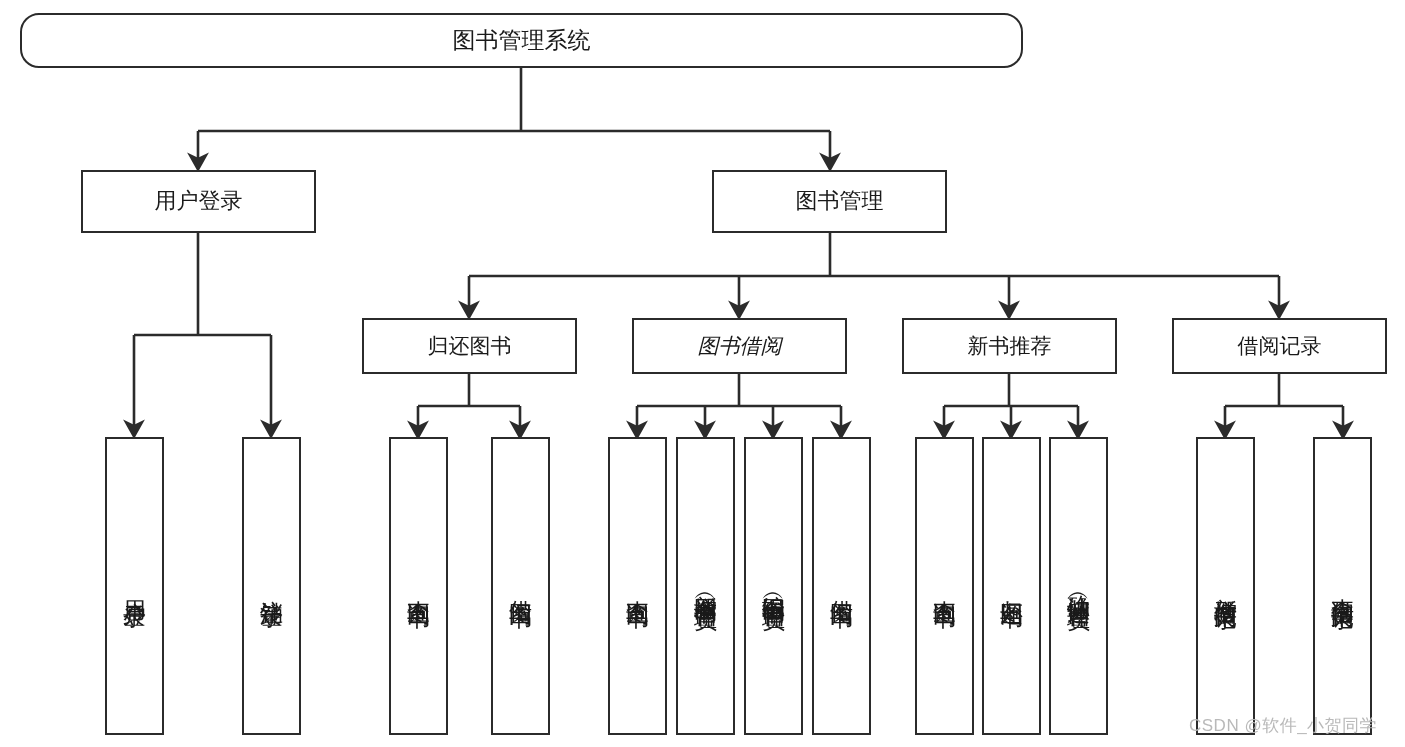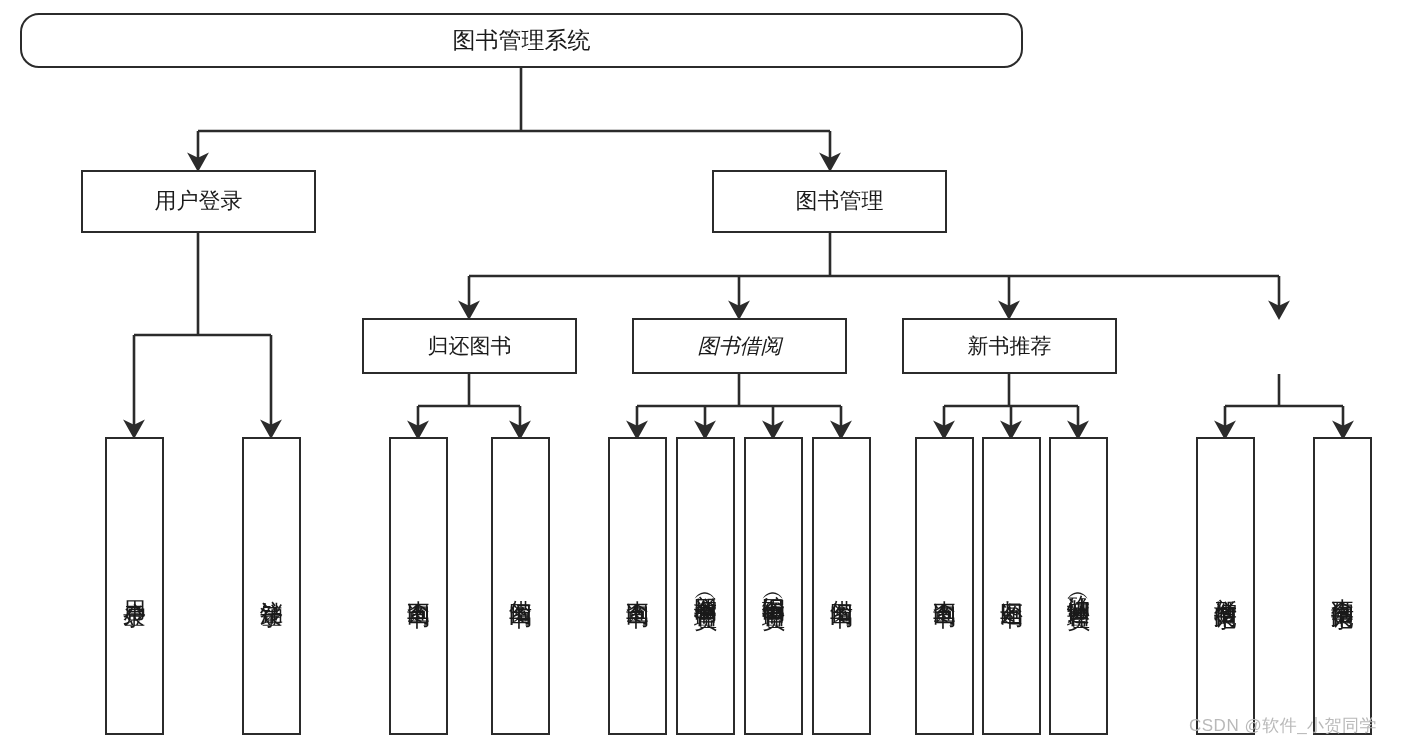--- a/index.html
+++ b/index.html
@@ -133,20 +133,23 @@
 
   <div class="node node-l3" style="left:362px; top:318px; width:215px; height:56px;">
     <span class="label">归还图书</span>
   </div>
   <div class="node node-l3" style="left:632px; top:318px; width:215px; height:56px;font-style:italic;">
     <span class="label">图书借阅</span>
   </div>
   <div class="node node-l3" style="left:902px; top:318px; width:215px; height:56px;">
     <span class="label">新书推荐</span>
   </div>
+  <div class="node node-l3" style="left:1172px; top:318px; width:215px; height:56px;">
+    <span class="label">借阅记录</span>
+  </div>
 
   <div class="node node-leaf" style="left:105px; top:437px; width:59px; height:298px;">
     <span class="label">用户登录</span>
   </div>
   <div class="node node-leaf" style="left:242px; top:437px; width:59px; height:298px;">
     <span class="label">注销登录</span>
   </div>
 
   <div class="node node-leaf" style="left:389px; top:437px; width:59px; height:298px;">
     <span class="label">查询图书</span>

